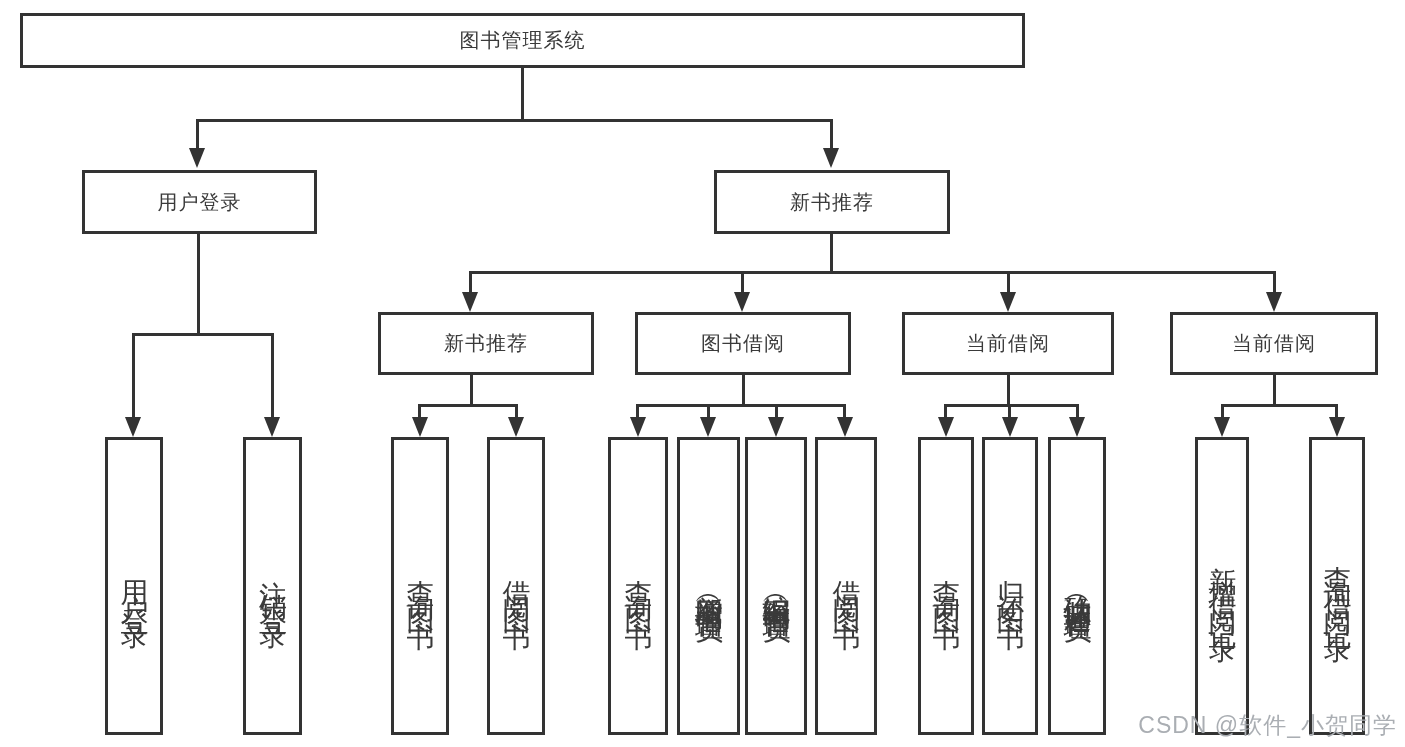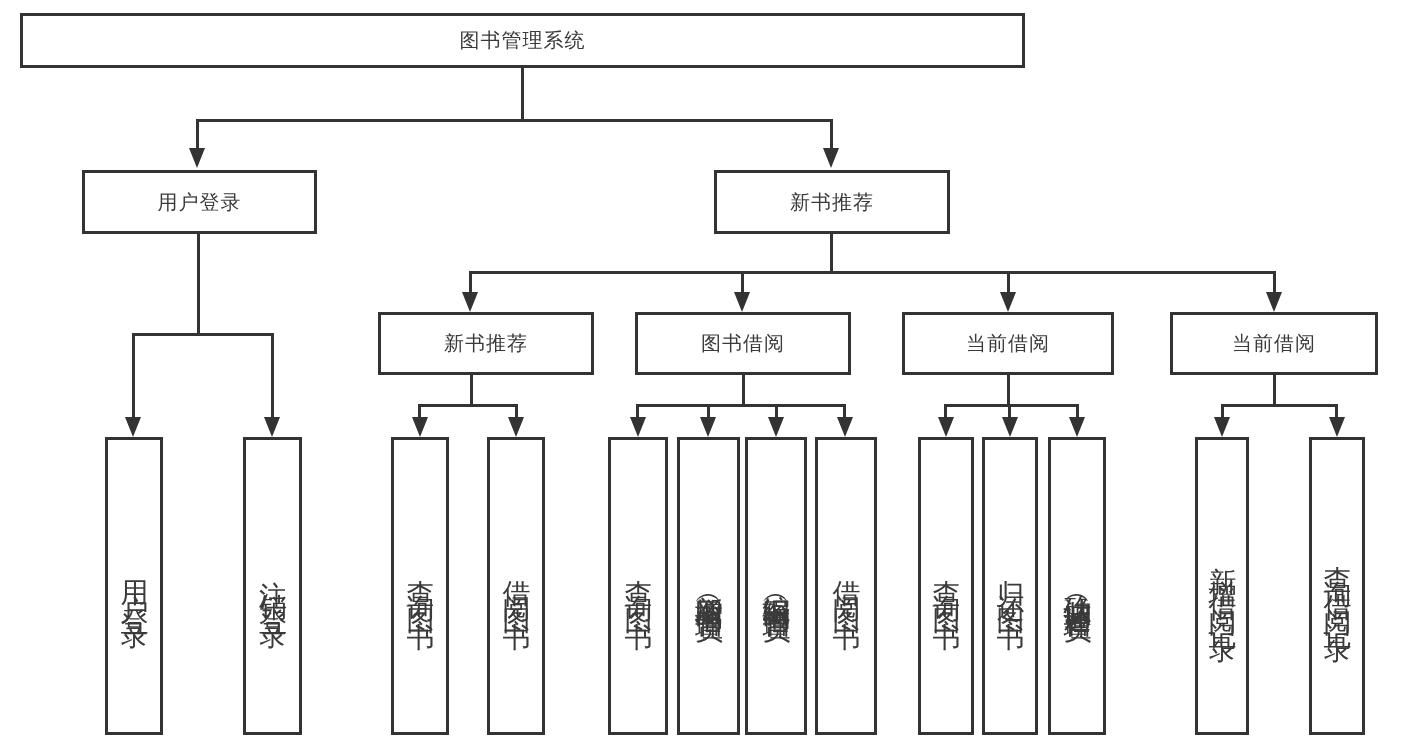--- a/index.html
+++ b/index.html
@@ -174,14 +174,15 @@
     <span class="v-text" style="letter-spacing: 3px;">确认归还（管理员）</span>
   </div>
 
   <div class="box leaf" style="left:1195px;top:437px;width:54px;height:298px">
     <span class="v-text" style="letter-spacing: 14px;">新增借阅记录</span>
   </div>
   <div class="box leaf" style="left:1309px;top:437px;width:56px;height:298px">
     <span class="v-text" style="letter-spacing: 14px;">查询借阅记录</span>
   </div>
 
+  <div class="watermark">CSDN @软件_小贺同学</div>
 
 </div>
 
 </body></html>

